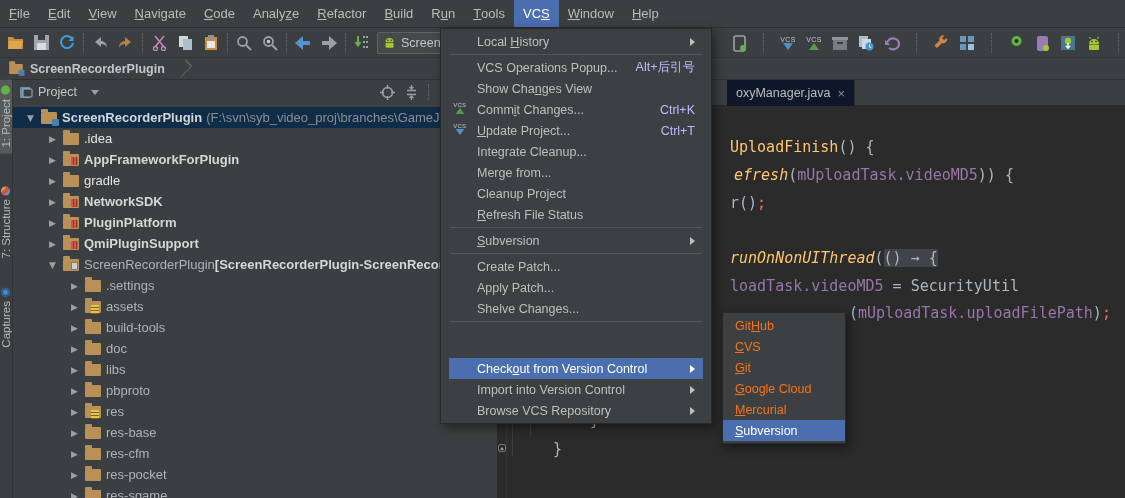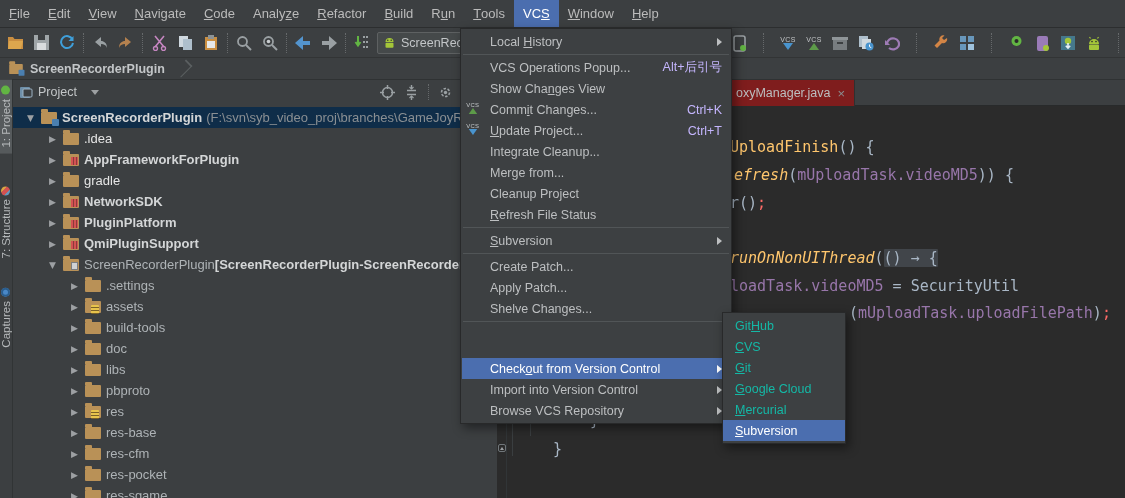--- a/index.html
+++ b/index.html
@@ -68,45 +68,45 @@
   .fico.dots:after { content:''; position:absolute; right:2px; bottom:-1px; width:8px; height:9px;
     background:repeating-linear-gradient(#e8c44c 0 2px,#7a6228 2px 3px); border-radius:1px; }
   .fico.proj:after { content:''; position:absolute; right:-2px; bottom:-2px; width:7px; height:7px; background:#4a7fb0; border-radius:1px; }
   .fico.mod2:after { content:''; position:absolute; right:1px; bottom:1px; width:7px; height:8px; background:#cfd2d4;
     box-shadow:inset 0 0 0 1px #7a7d7f; }
 
   
   .editor-col { position:absolute; left:497px; top:80px; width:628px; height:418px; z-index:1; }
   .tabbar { position:relative; height:26px; background:#3c3f41; border-bottom:1px solid #282a2b; }
   .tab { position:absolute; left:230px; top:0; height:26px; display:flex; align-items:center; gap:7px;
-    background:#7f1d1d; border-right:1px solid #2e3031; padding:0 9px; color:#bcbfc1; font-size:12.5px; }
+    background:#0f172a; border-right:1px solid #2e3031; padding:0 9px; color:#bcbfc1; font-size:12.5px; }
   .tab .close { color:#8a8e90; font-size:13px; cursor:pointer; }
   .ebody { position:absolute; left:0; top:26px; right:0; bottom:0; background:#2b2b2b; overflow:hidden;
     font-family:"DejaVu Sans Mono", monospace; font-size:15px; }
   .gutterline { position:absolute; left:9px; top:0; bottom:0; width:1px; background:#313537; }
   .iguide { position:absolute; width:1px; background:#3a3e40; }
   .cl { position:absolute; white-space:pre; color:#a9b7c6; }
   .mtd { color:#ffc66d; } .i { font-style:italic; } .fld { color:#9876aa; } .err { color:#ff6b68; }
   .fold { background:#41454a; border-radius:1px; }
   .foldmark { position:absolute; left:1px; top:338px; width:8px; height:8px; border:1px solid #70767a; border-radius:2px; }
   .foldmark:before { content:''; position:absolute; left:1px; top:2px; width:0; height:0;
     border-left:2.5px solid transparent; border-right:2.5px solid transparent; border-bottom:3px solid #9da0a3; }
 
   
   .popup { position:absolute; background:#3d4042; border:1px solid #28292a; box-shadow:3px 4px 10px rgba(0,0,0,.45); z-index:30; }
-  .vcsmenu { left:460px; top:28px; width:272px; padding:2px 1px;text-align:center; }
+  .vcsmenu { left:440px; top:28px; width:272px; padding:2px 8px;text-align:center; }
   .mi { height:21px; display:flex; align-items:center; padding-left:28px; padding-right:8px; color:#bdbfc1; font-size:12.5px; position:relative; }
   .mi.hl { background:#4b6eaf; color:#ffffff;margin-top:36px; }
   .mi .sc { margin-left:auto; color:#c4b5fd; }
   .mi .subarr { margin-left:auto; width:0; height:0; border-top:4px solid transparent; border-bottom:4px solid transparent; border-left:5px solid #bdbfc1; }
   .mi.hl .subarr { border-left-color:#ffffff; }
   .msep { border-top:1px solid #515557; margin:2px 1px; }
   .mi .micon { position:absolute; left:3px; top:2px; transform:scale(.85); }
   .submenu { left:722px; top:312px; width:124px; padding:2px 0; z-index:31; }
-  .smi { height:21px; display:flex; align-items:center; padding:0 12px; color:#14b8a6; font-size:12.5px; }
+  .smi { height:21px; display:flex; align-items:center; padding:0 12px; color:#f97316; font-size:12.5px; }
   .smi.hl { background:#4b6eaf; color:#ffffff; }
 
   svg { display:block; }
 </style>
 </head>
 <body>
 
 <div id="app">
 
   <div class="menubar">

